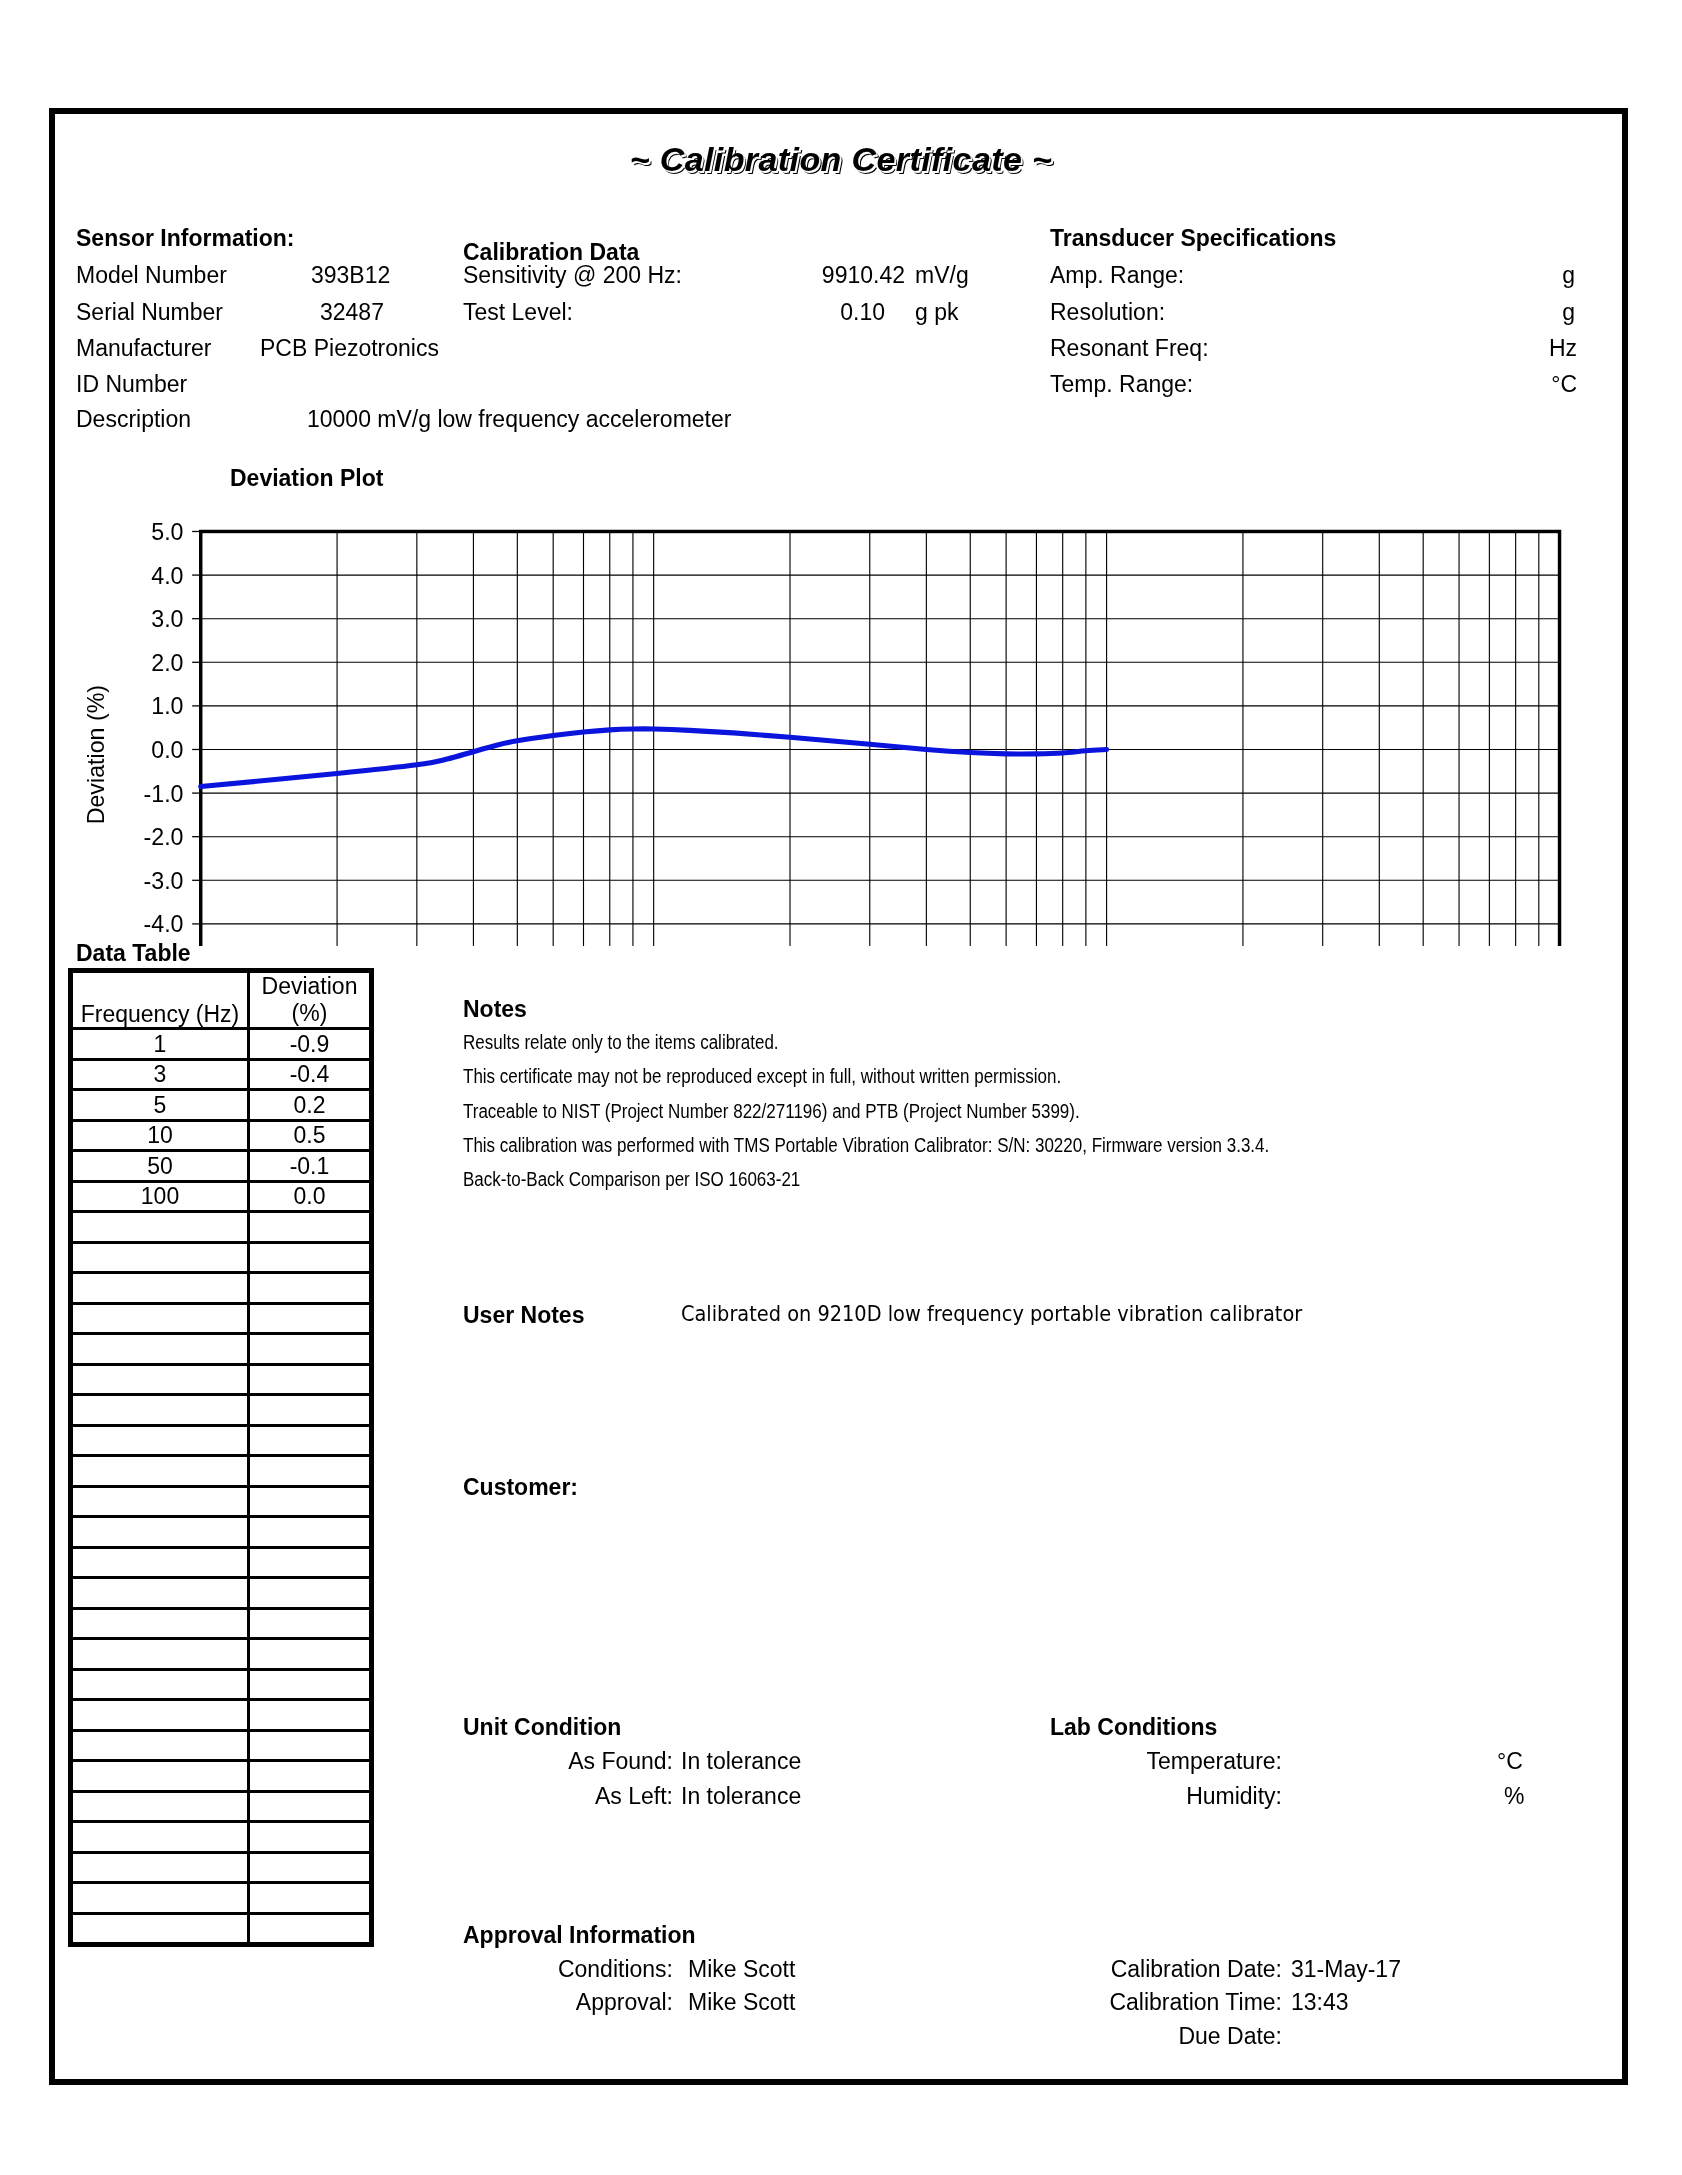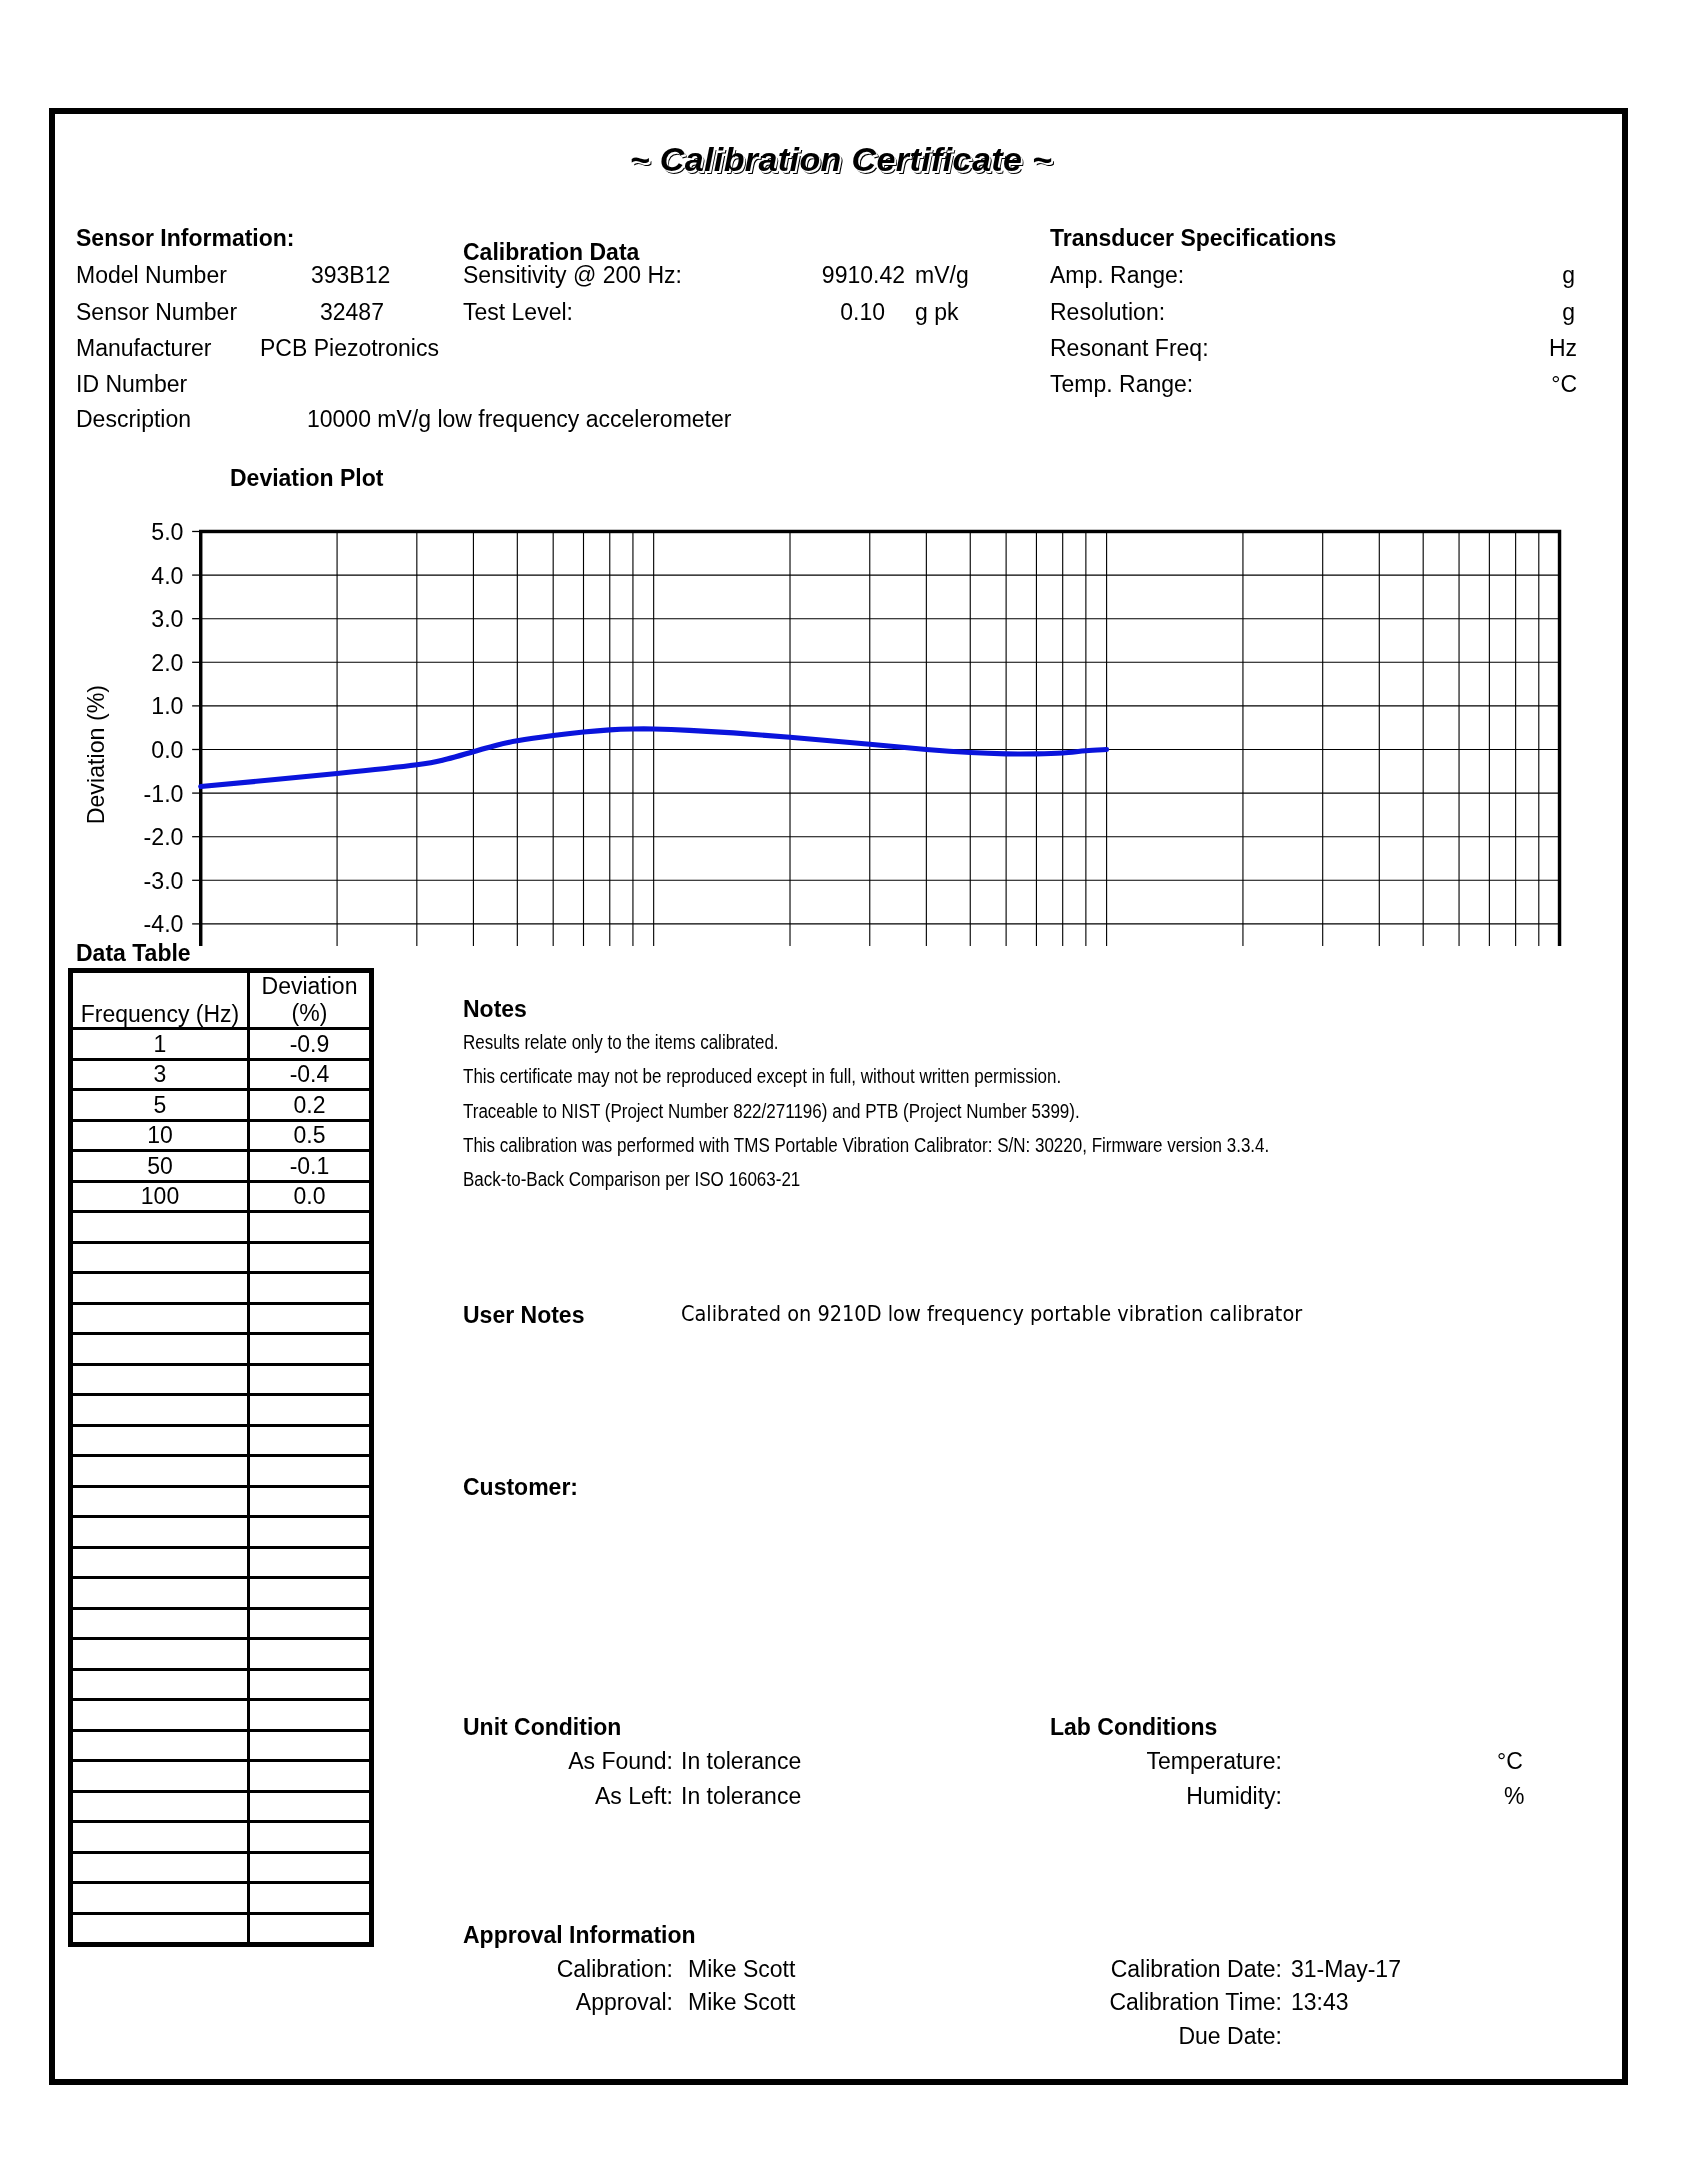--- a/index.html
+++ b/index.html
@@ -24,21 +24,21 @@
 </head>
 <body>
 
 <div class="frame"></div>
 
 <div class="abs title">~ Calibration Certificate ~</div>
 
 <div class="abs h" style="left:76px;top:225px">Sensor Information:</div>
 <div class="abs t" style="left:76px;top:262px">Model Number</div>
 <div class="abs t" style="left:311px;top:262px">393B12</div>
-<div class="abs t" style="left:76px;top:299px">Sensor Number</div>
+<div class="abs t" style="left:76px;top:299px">Serial Number</div>
 <div class="abs t" style="left:320px;top:299px">32487</div>
 <div class="abs t" style="left:76px;top:335px">Manufacturer</div>
 <div class="abs t" style="left:260px;top:335px">PCB Piezotronics</div>
 <div class="abs t" style="left:76px;top:371px">ID Number</div>
 <div class="abs t" style="left:258px;top:371px"></div>
 <div class="abs t" style="left:76px;top:406px">Description</div>
 <div class="abs t" style="left:307px;top:406px">10000 mV/g low frequency accelerometer</div>
 
 <div class="abs h" style="left:463px;top:239px">Calibration Data</div>
 <div class="abs t" style="left:463px;top:262px">Sensitivity @ 200 Hz:</div>
@@ -289,21 +289,21 @@
 <div class="abs t r" style="left:482px;width:191px;top:1783px">As Left:</div>
 <div class="abs t" style="left:681px;top:1783px">In tolerance</div>
 
 <div class="abs h" style="left:1050px;top:1714px">Lab Conditions</div>
 <div class="abs t r" style="left:1067px;width:215px;top:1748px">Temperature:</div>
 <div class="abs t" style="left:1497px;top:1748px">°C</div>
 <div class="abs t r" style="left:1067px;width:215px;top:1783px">Humidity:</div>
 <div class="abs t" style="left:1504px;top:1783px">%</div>
 
 <div class="abs h" style="left:463px;top:1922px">Approval Information</div>
-<div class="abs t r" style="left:482px;width:191px;top:1956px">Calibration:</div>
+<div class="abs t r" style="left:482px;width:191px;top:1956px">Conditions:</div>
 <div class="abs t" style="left:688px;top:1956px">Mike Scott</div>
 <div class="abs t r" style="left:482px;width:191px;top:1989px">Approval:</div>
 <div class="abs t" style="left:688px;top:1989px">Mike Scott</div>
 
 <div class="abs t r" style="left:1032px;width:250px;top:1956px">Calibration Date:</div>
 <div class="abs t" style="left:1291px;top:1956px">31-May-17</div>
 <div class="abs t r" style="left:1032px;width:250px;top:1989px">Calibration Time:</div>
 <div class="abs t" style="left:1291px;top:1989px">13:43</div>
 <div class="abs t r" style="left:1032px;width:250px;top:2023px">Due Date:</div>
 <div class="abs t" style="left:1291px;top:2023px"></div>

